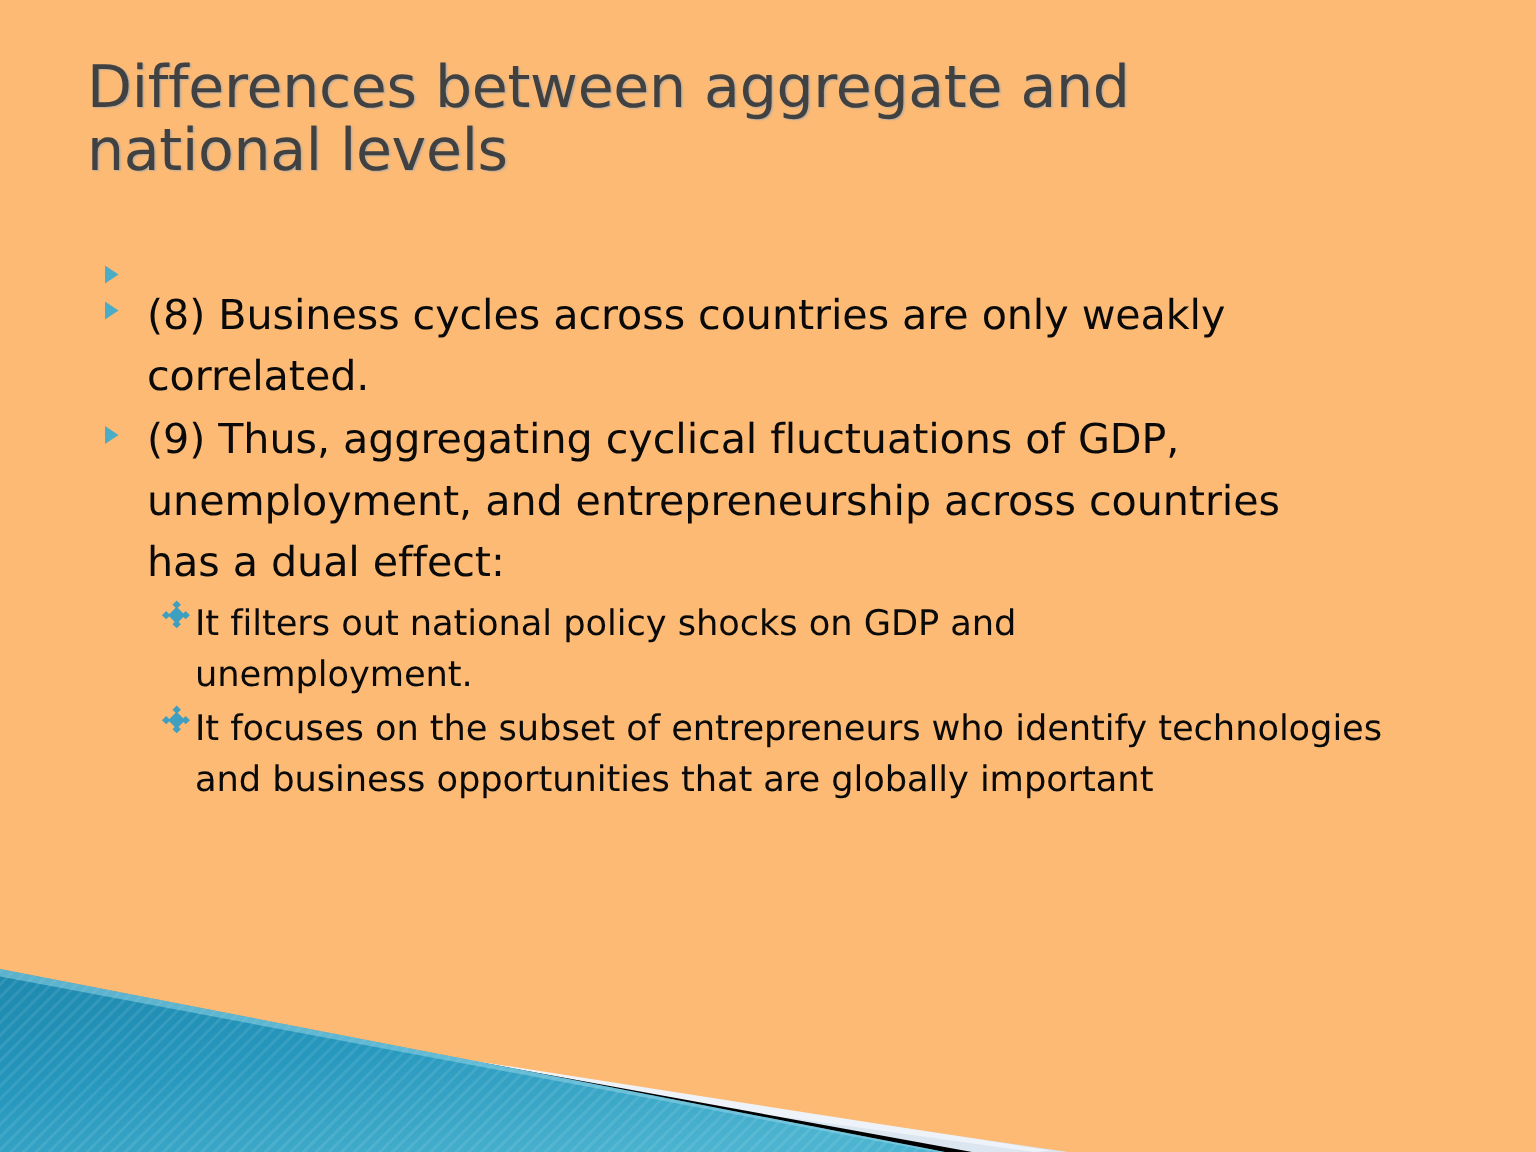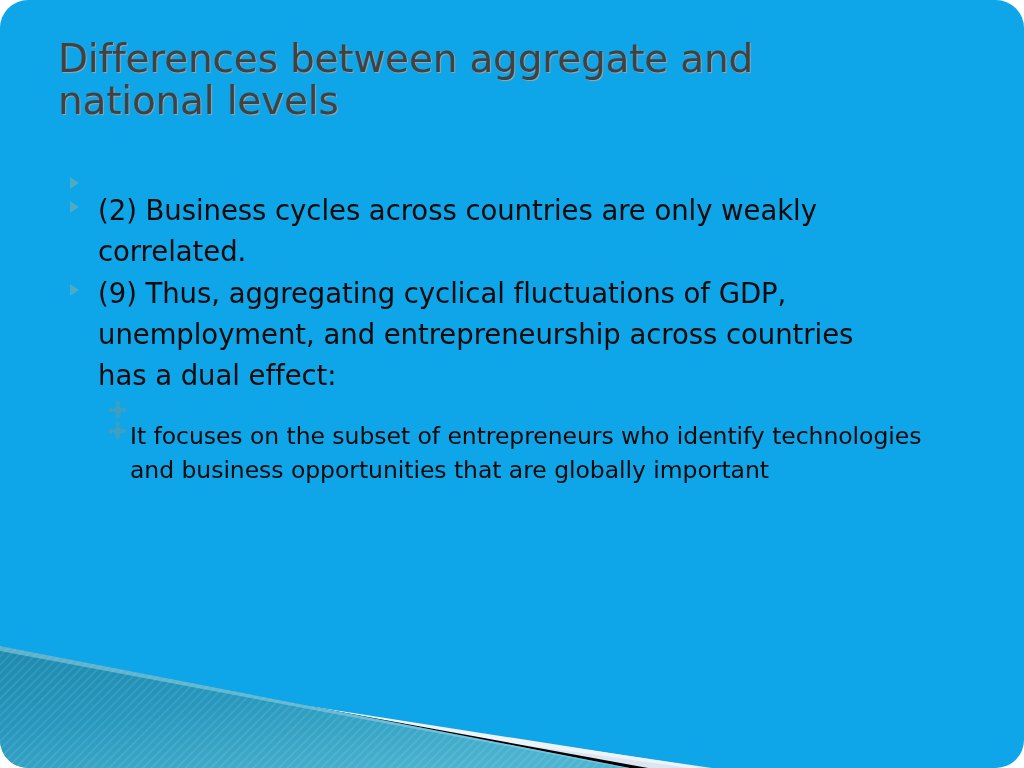--- a/index.html
+++ b/index.html
@@ -9,23 +9,22 @@
     background: #ffffff;
   }
   body {
     font-family: "DejaVu Sans", sans-serif;
   }
 
   #slide {
     position: relative;
     width: 1024px;
     height: 768px;
-    background: #0ea5e9;
+    background: #fdba74;
     overflow: hidden;
-    border-radius: 28px;
   }
 
   
   #title-block {
     position: absolute;
     left: 58px;
     top: 38px;
     width: 900px;
   }
   #slide-title {
@@ -153,40 +152,41 @@
     <div class="bullet-row lvl1 w1">
       <span class="marker">
         <span class="tri"></span>
       </span>
     </div>
 
     <div class="bullet-row lvl1 w2">
       <span class="marker">
         <span class="tri"></span>
       </span>
-      <span class="bullet-text">(2) Business cycles across countries are only weakly correlated.</span>
+      <span class="bullet-text">(8) Business cycles across countries are only weakly correlated.</span>
     </div>
 
     <div class="bullet-row lvl1 w3">
       <span class="marker">
         <span class="tri"></span>
       </span>
       <span class="bullet-text">(9) Thus, aggregating cyclical fluctuations of GDP, unemployment, and entrepreneurship across countries has a dual effect:</span>
     </div>
 
     <div class="bullet-row lvl2 s1">
       <span class="marker">
         <span class="diamond-glyph">
             <i class="c"></i>
             <i class="n"></i>
             <i class="s"></i>
             <i class="w"></i>
             <i class="e"></i>
           </span>
       </span>
+      <span class="bullet-text">It filters out national policy shocks on GDP and unemployment.</span>
     </div>
 
     <div class="bullet-row lvl2 s2">
       <span class="marker">
         <span class="diamond-glyph">
             <i class="c"></i>
             <i class="n"></i>
             <i class="s"></i>
             <i class="w"></i>
             <i class="e"></i>

